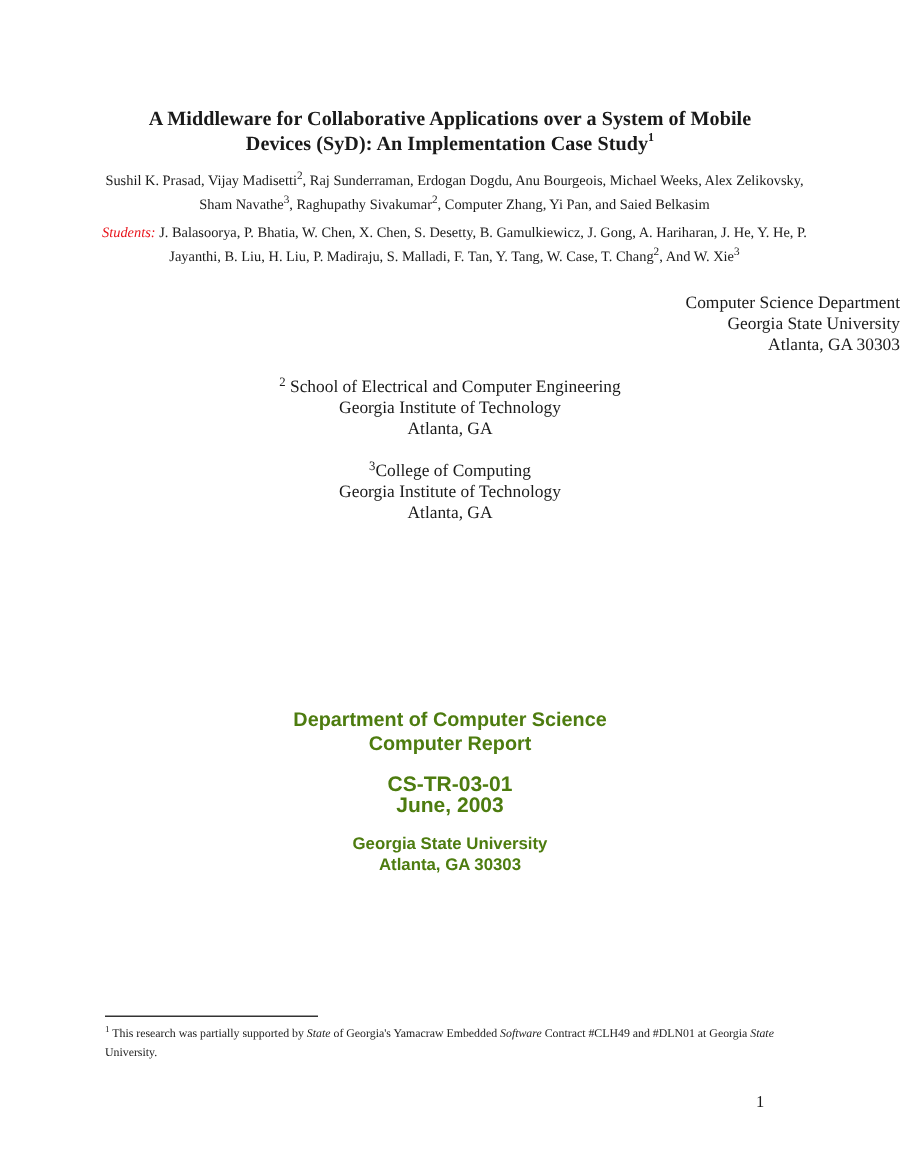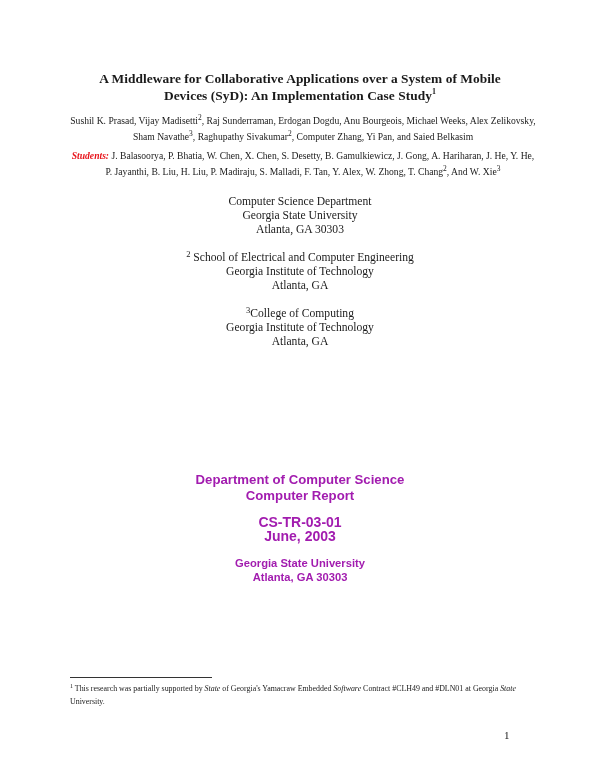--- a/index.html
+++ b/index.html
@@ -13,30 +13,30 @@
       letter-spacing: 0.05px;
     }
     .title sup { font-size: 8px; vertical-align: 6px; line-height: 0; }
     .authors {
       top: 113px; left: 68px; width: 470px; font-size: 9.6px; line-height: 16px;
     }
     sup.s { font-size: 7.5px; vertical-align: 4px; line-height: 0; }
     .students {
       top: 148px; left: 68px; width: 470px; font-size: 9.6px; line-height: 16px;
     }
-    .students .lbl { color: #e8141b; font-style: italic; font-weight: bold; }
+    .students .lbl { color: #e8141b; font-style: italic; font-weight: normal; }
     .aff {
       font-size: 11.6px; line-height: 14.2px;
     }
-    .aff1 { top: 195px; }
+    .aff1 { top: 195px; text-align: right; }
     .aff2 { top: 251px; }
     .aff3 { top: 307px; }
     .aff sup.s { font-size: 8.5px; vertical-align: 4px; }
     .report {
-      font-family: "Liberation Sans", sans-serif; font-weight: bold; color: #a21caf;
+      font-family: "Liberation Sans", sans-serif; font-weight: bold; color: #4d7c0f;
     }
     .r1 { top: 472px; font-size: 13.2px; line-height: 16px; }
     .r2 { top: 515px; font-size: 14px; line-height: 14px; }
     .r3 { top: 556px; font-size: 11.2px; line-height: 14px; }
     .fn-rule {
       position: absolute; top: 677px; left: 70px; width: 142px; height: 0;
       border-top: 1px solid #333;
     }
     .footnote {
       position: absolute; top: 683px; left: 70px; width: 460px;
@@ -51,21 +51,21 @@
 </head>
 <body>
 
 <div class="abs title">
   <span>A Middleware for Collaborative Applications over a System of Mobile</span><br>
   <span>Devices (SyD): An Implementation Case Study</span><sup>1</sup>
 </div>
 
 <div class="abs authors"><span>Sushil K. Prasad, Vijay Madisetti</span><sup class="s">2</sup><span>, Raj Sunderraman, Erdogan Dogdu, Anu Bourgeois, Michael Weeks, Alex Zelikovsky, Sham Navathe</span><sup class="s">3</sup><span>, Raghupathy Sivakumar</span><sup class="s">2</sup><span>, Computer Zhang, Yi Pan, and Saied Belkasim</span></div>
 
-<div class="abs students"><span class="lbl">Students:</span><span> J. Balasoorya, P.  Bhatia, W. Chen, X. Chen, S. Desetty, B. Gamulkiewicz, J. Gong, A. Hariharan, J. He, Y. He, P. Jayanthi, B. Liu, H. Liu, P. Madiraju, S. Malladi, F. Tan, Y. Alex, W. Zhong, T. Chang</span><sup class="s">2</sup><span>, And W. Xie</span><sup class="s">3</sup></div>
+<div class="abs students"><span class="lbl">Students:</span><span> J. Balasoorya, P.  Bhatia, W. Chen, X. Chen, S. Desetty, B. Gamulkiewicz, J. Gong, A. Hariharan, J. He, Y. He, P. Jayanthi, B. Liu, H. Liu, P. Madiraju, S. Malladi, F. Tan, Y. Tang, W. Case, T. Chang</span><sup class="s">2</sup><span>, And W. Xie</span><sup class="s">3</sup></div>
 
 <div class="abs aff aff1">
   <span>Computer Science Department</span><br>
   <span>Georgia State University</span><br>
   <span>Atlanta, GA  30303</span>
 </div>
 
 <div class="abs aff aff2">
   <sup class="s">2</sup><span> School of Electrical and Computer Engineering</span><br>
   <span>Georgia Institute of Technology</span><br>

